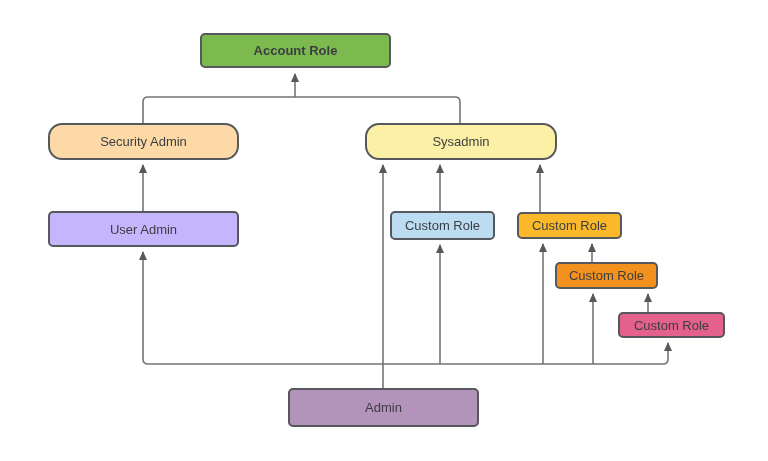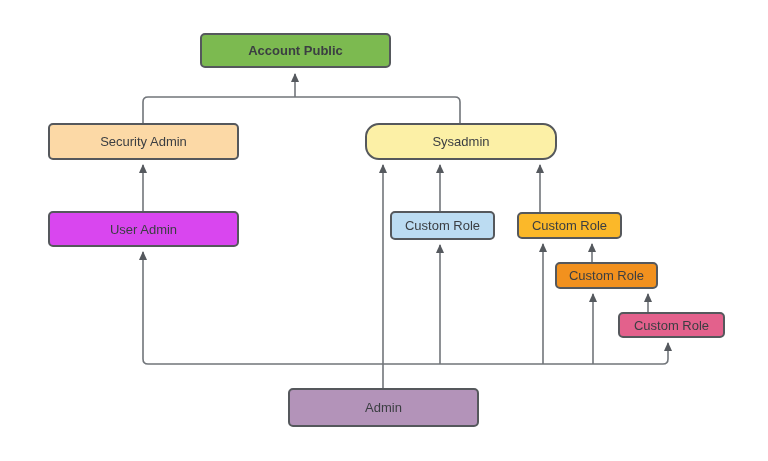--- a/index.html
+++ b/index.html
@@ -33,21 +33,21 @@
   }
   .node .lbl {
     font-size: 13px;
     line-height: 1;
     white-space: nowrap;
   }
   .node.small .lbl { font-size: 13px; }
   .node.bold .lbl { font-weight: bold; }
   
   .n-account  { left:200px; top:33px;  width:191px; height:35px; }
-  .n-security { left:48px;  top:123px; width:191px; height:37px; }
+  .n-security { left:48px;  top:123px; width:191px; height:37px;border-radius:14px; }
   .n-sysadmin { left:365px; top:123px; width:192px; height:37px;border-radius:14px; }
   .n-useradm  { left:48px;  top:211px; width:191px; height:36px; }
   .n-cr-blue  { left:390px; top:211px; width:105px; height:29px; }
   .n-cr-amber { left:517px; top:212px; width:105px; height:27px; }
   .n-cr-orange{ left:555px; top:262px; width:103px; height:27px; }
   .n-cr-pink  { left:618px; top:312px; width:107px; height:26px; }
   .n-public   { left:288px; top:388px; width:191px; height:39px; }
 </style>
 </head>
 <body>
@@ -86,32 +86,32 @@
 
       <path class="connector" d="M440,364 V245" marker-end="url(#arw)"></path>
 
       <path class="connector" d="M543,364 V244" marker-end="url(#arw)"></path>
 
       <path class="connector" d="M593,364 V294" marker-end="url(#arw)"></path>
     </g>
   </svg>
 
   <div class="node bold n-account" style="background-color: rgb(124, 186, 80); border-color: rgb(85, 88, 92);">
-    <span class="lbl">Account Public</span>
+    <span class="lbl">Account Role</span>
   </div>
 
   <div class="node n-security" style="background-color: rgb(252, 217, 166); border-color: rgb(85, 88, 92);">
     <span class="lbl">Security Admin</span>
   </div>
 
   <div class="node n-sysadmin" style="background-color: rgb(252, 240, 166); border-color: rgb(85, 88, 92);">
     <span class="lbl">Sysadmin</span>
   </div>
 
-  <div class="node n-useradm" style="background-color: #d946ef; border-color: rgb(85, 88, 92);">
+  <div class="node n-useradm" style="background-color: #c4b5fd; border-color: rgb(85, 88, 92);">
     <span class="lbl">User Admin</span>
   </div>
 
   <div class="node small n-cr-blue" style="background-color: rgb(188, 220, 242); border-color: rgb(85, 88, 92);">
     <span class="lbl">Custom Role</span>
   </div>
 
   <div class="node small n-cr-amber" style="background-color: rgb(251, 184, 41); border-color: rgb(85, 88, 92);">
     <span class="lbl">Custom Role</span>
   </div>

